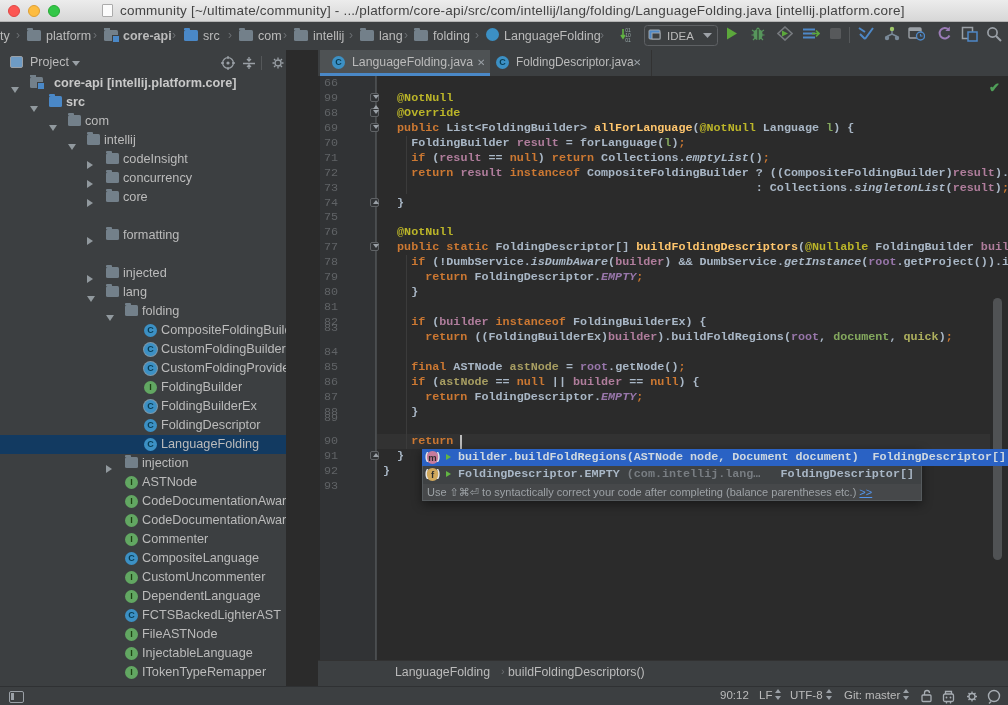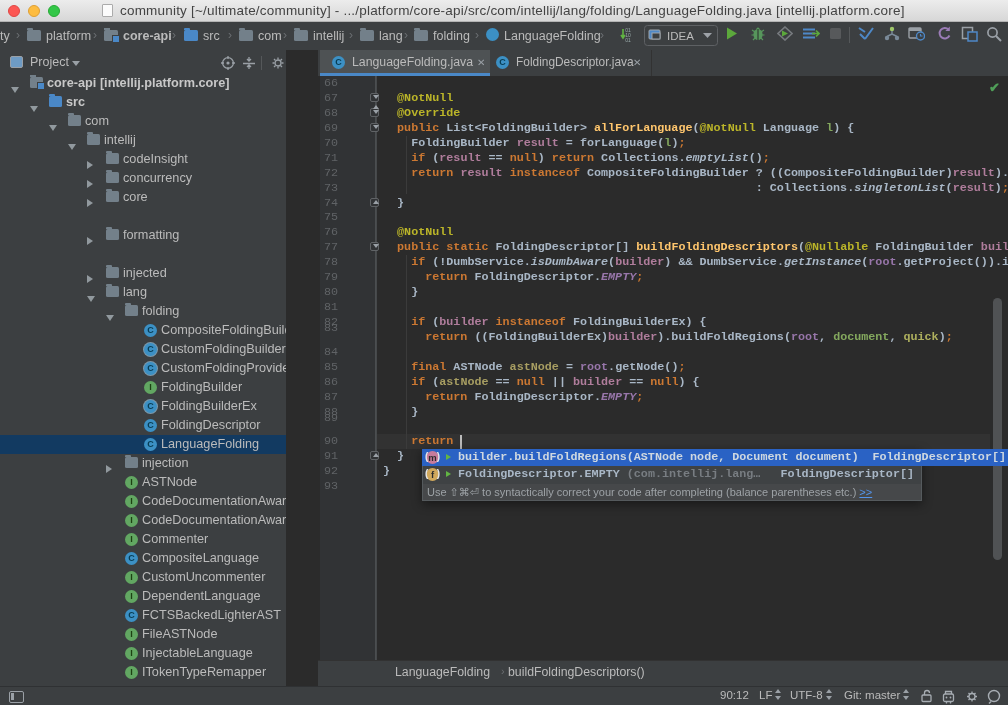--- a/index.html
+++ b/index.html
@@ -231,21 +231,21 @@
           </svg></span>
 <span class="phi" style="left:296px"><svg width="14" height="14">
             <path d="M2 1.5 v11 M13 7.5 h-8 M8 4.5 l-3 3 3 3" stroke="#9aa0a6" stroke-width="1.4" fill="none"></path>
           </svg></span>
 </div>
   <div class="trow" style="top:24px">
         <span class="arrw" style="left:11px"><span class="arr open"></span></span>
         <span class="ticon" style="left:30px">
           <span class="ico mod"></span>
         </span>
-        <span class="tlabel" style="left:47px"><b>core-api [intellij.platform.core]</b></span>
+        <span class="tlabel" style="left:54px"><b>core-api [intellij.platform.core]</b></span>
       </div>
 <div class="trow" style="top:43px">
         <span class="arrw" style="left:30px"><span class="arr open"></span></span>
         <span class="ticon" style="left:49px">
           <span class="ico foldb"></span>
         </span>
         <span class="tlabel" style="left:66px"><b>src</b></span>
       </div>
 <div class="trow" style="top:62px">
         <span class="arrw" style="left:49px"><span class="arr open"></span></span>
@@ -439,21 +439,21 @@
           <span class="tabico" style="left:6px">C</span>
           <span class="tabtxt" style="left:26px;font-size:11.9px">FoldingDescriptor.java</span>
           <span class="tabx" style="left:143px">✕</span>
         </div>
     <div id="tab1u"></div>
   </div>
   <div id="caretline"></div>
   <div id="gutter"></div>
   <div id="gline"></div>
   <div class="ln" style="top:26.10px">66</div>
-<div class="ln" style="top:41.03px">67</div>
+<div class="ln" style="top:41.03px">99</div>
 <div class="cl" style="top:41.03px">  <span class="an">@NotNull</span></div>
 <div class="ln" style="top:55.96px">68</div>
 <div class="cl" style="top:55.96px">  <span class="an">@Override</span></div>
 <div class="ln" style="top:70.89px">69</div>
 <div class="cl" style="top:70.89px">  <span class="k">public</span> List&lt;FoldingBuilder&gt; <span class="m">allForLanguage</span>(<span class="an">@NotNull</span> Language <span class="vd">l</span>) {</div>
 <div class="ln" style="top:85.82px">70</div>
 <div class="cl" style="top:85.82px">    FoldingBuilder <span class="vr">result</span> = forLanguage(<span class="vd">l</span>)<span class="k">;</span></div>
 <div class="ln" style="top:100.75px">71</div>
 <div class="cl" style="top:100.75px">    <span class="k">if</span> (<span class="vr">result</span> == <span class="k">null</span>) <span class="k">return</span> Collections.<span class="it">emptyList</span>()<span class="k">;</span></div>
 <div class="ln" style="top:115.68px">72</div>

